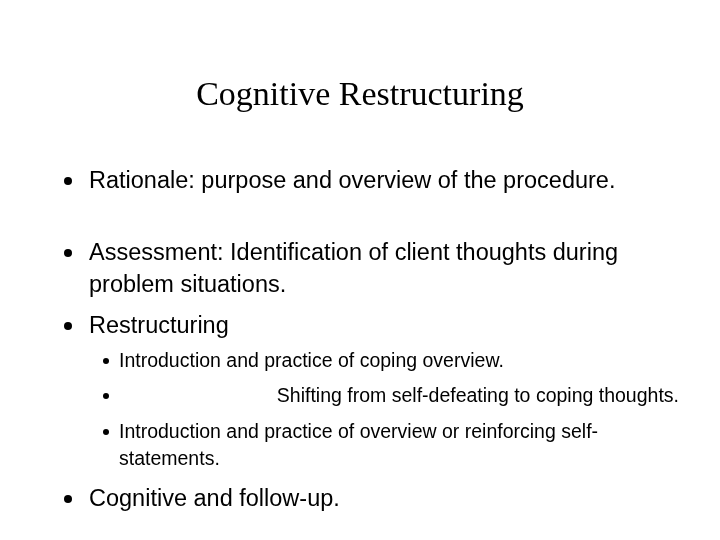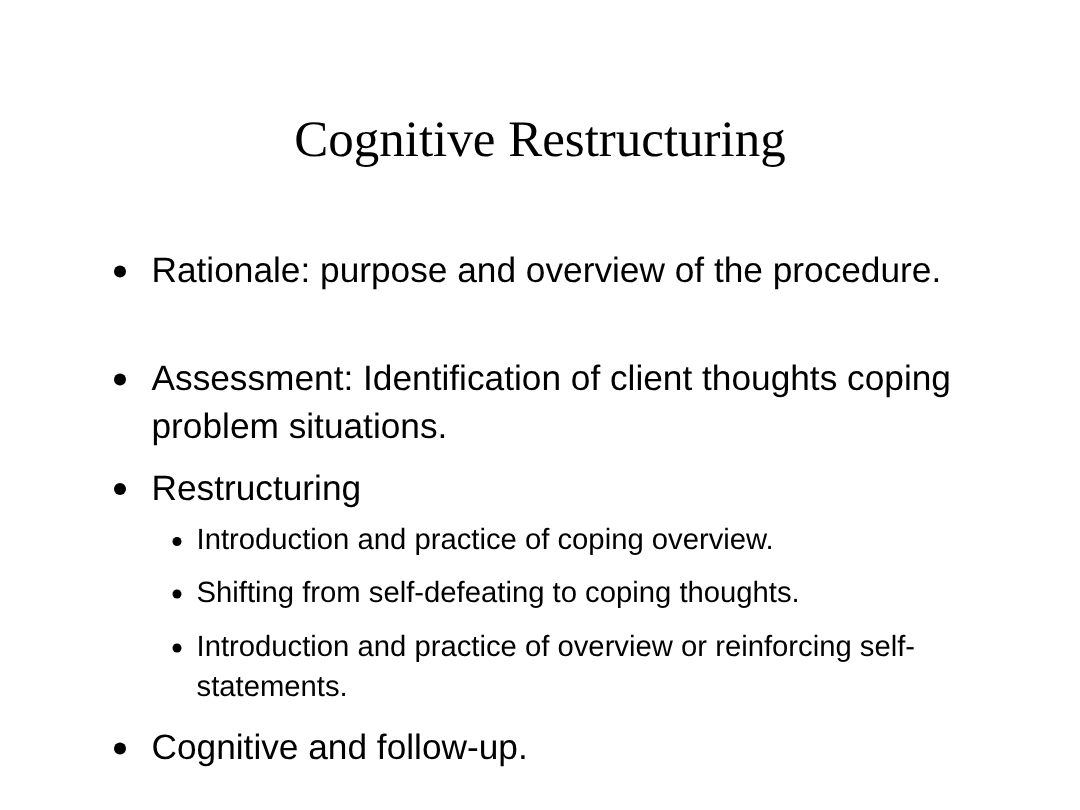--- a/index.html
+++ b/index.html
@@ -5,21 +5,21 @@
     html, body { margin: 0; padding: 0; }
     body {
       width: 720px; height: 540px; background: #ffffff; position: relative; overflow: hidden;
       color: #000000;
     }
     .title {
       position: absolute; left: 0; top: 66px; width: 720px; text-align: center;
       font-family: "Liberation Serif", "DejaVu Serif", serif; font-size: 34px; line-height: 56px;
     }
     .item {
-      position: absolute; font-family: "Liberation Sans", "DejaVu Sans", sans-serif; margin-left: 12px;
+      position: absolute; font-family: "Liberation Sans", "DejaVu Sans", sans-serif;
     }
     .l1 { left: 89px; width: 580px; font-size: 23.5px; line-height: 32px; }
     .l2 { left: 119px; width: 560px; font-size: 19.5px; line-height: 27px; }
     .bullet {
       position: absolute; border-radius: 50%; background: #000;
     }
     .l1 .bullet { width: 8px; height: 8px; left: -25px; top: 13px; }
     .l2 .bullet { width: 6px; height: 6px; left: -16px; top: 11px; }
   </style>
 </head>
@@ -27,31 +27,31 @@
 
 <div class="title">Cognitive Restructuring</div>
 
 <div>
   <div class="item l1" style="top:164px;">
     <span class="bullet"></span>
     <span>Rationale:  purpose and overview of the procedure.</span>
   </div>
   <div class="item l1" style="top:236px;">
     <span class="bullet"></span>
-    <span>Assessment: Identification of client thoughts coping problem situations.</span>
+    <span>Assessment: Identification of client thoughts during problem situations.</span>
   </div>
   <div class="item l1" style="top:309px;">
     <span class="bullet"></span>
     <span>Restructuring</span>
   </div>
   <div class="item l2" style="top:347px;">
     <span class="bullet"></span>
     <span>Introduction and practice of coping overview.</span>
   </div>
-  <div class="item l2" style="top:382px;">
+  <div class="item l2" style="top:382px;text-align:right;">
     <span class="bullet"></span>
     <span>Shifting from self-defeating to coping thoughts.</span>
   </div>
   <div class="item l2" style="top:418px;">
     <span class="bullet"></span>
     <span>Introduction and practice of overview or reinforcing self-statements.</span>
   </div>
   <div class="item l1" style="top:482px;">
     <span class="bullet"></span>
     <span>Cognitive and follow-up.</span>

